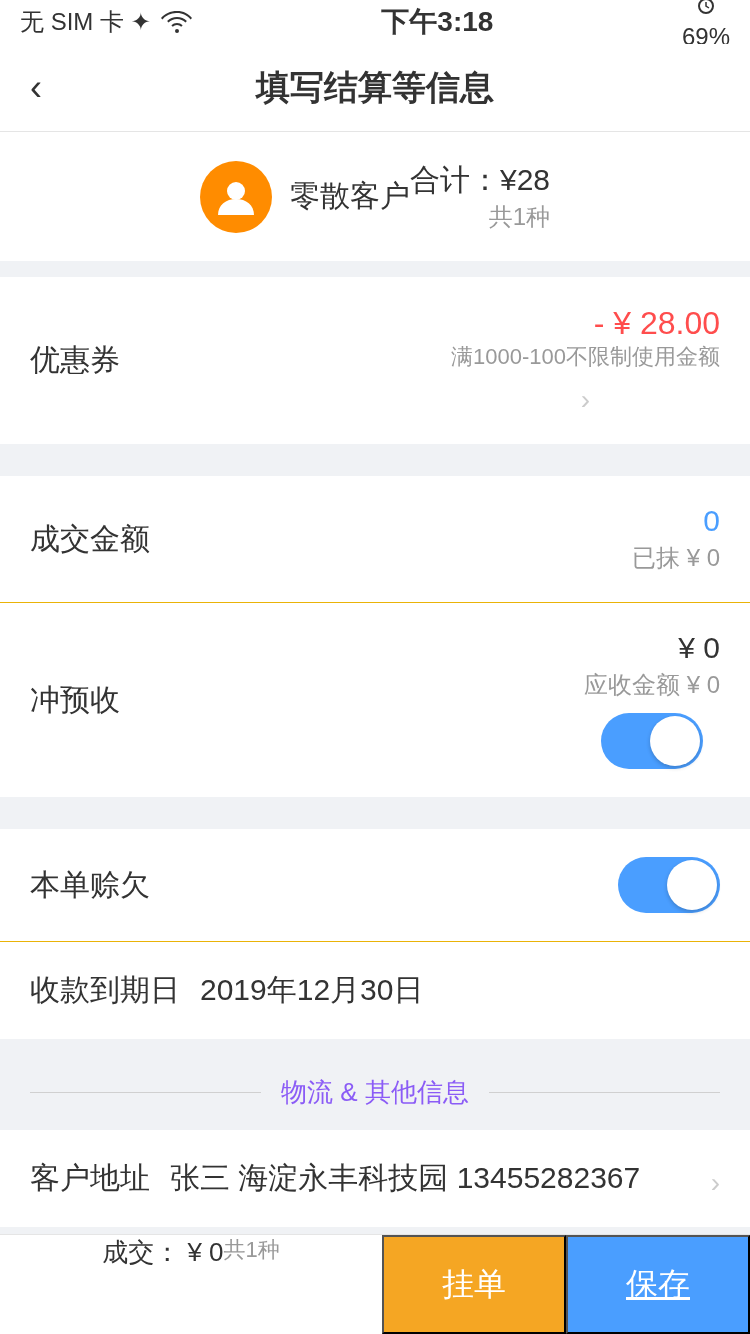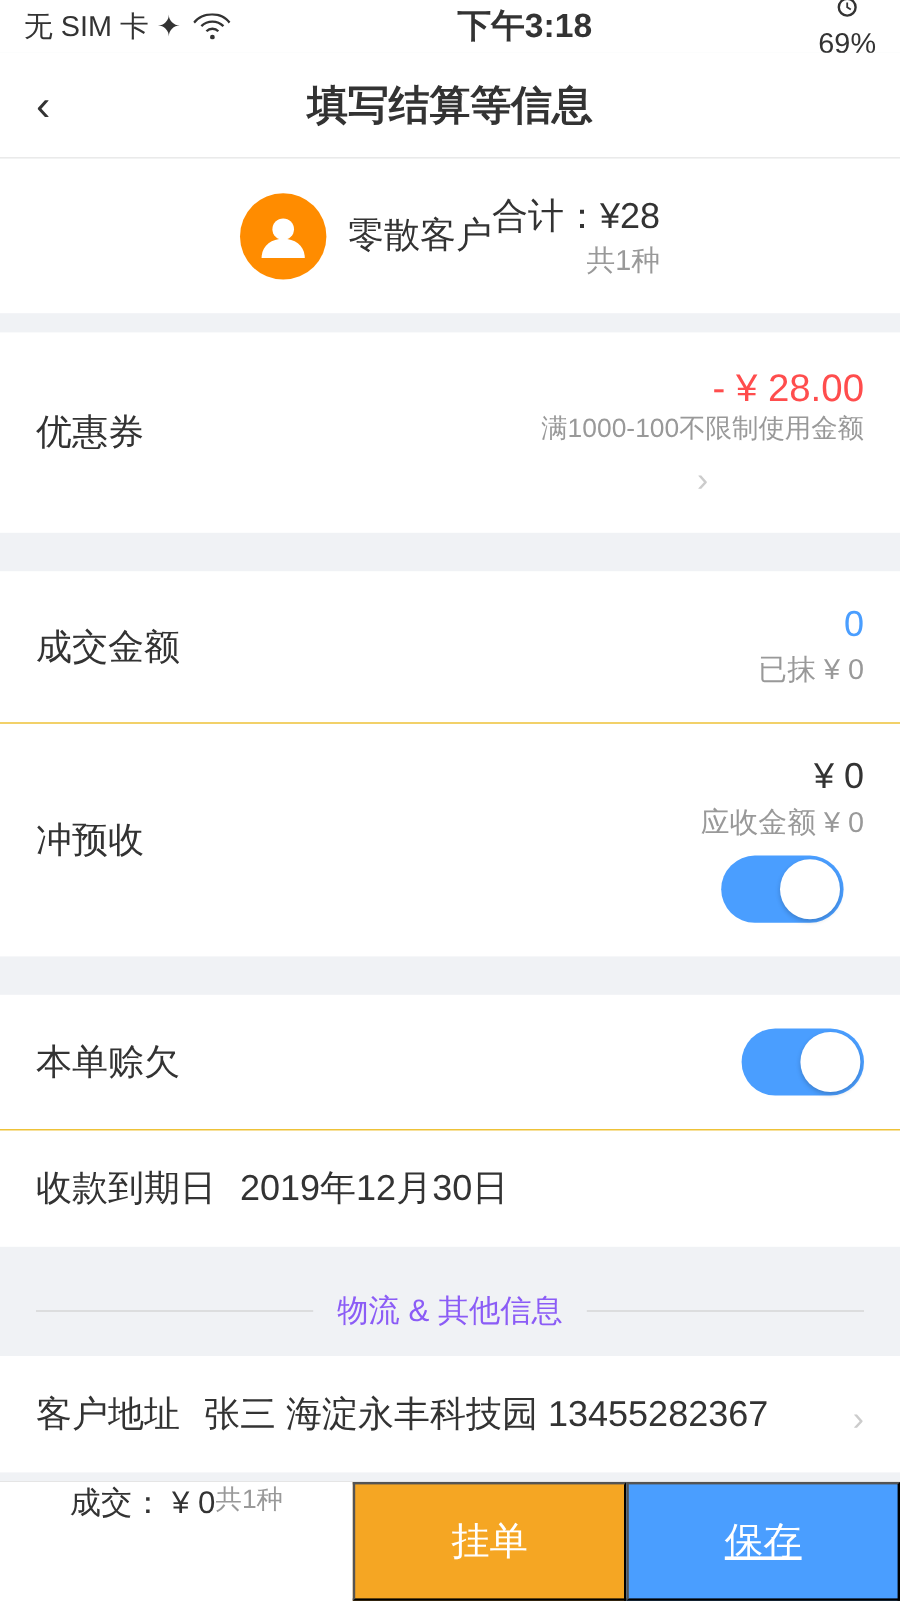--- a/index.html
+++ b/index.html
@@ -241,21 +241,21 @@
     }
     .bottom-transaction {
       font-size: 26px;
       color: #333;
     }
     .bottom-count {
       font-size: 22px;
       color: #999;
     }
     .bottom-btn {
-      width: 228px;
+      width: 184px;
       display: flex;
       align-items: center;
       justify-content: center;
       font-size: 32px;
       color: #fff;
       cursor: pointer;
     }
     .btn-hang { background: #f5a623; }
     .btn-save { background: #4a9eff; text-decoration: underline; }
 

